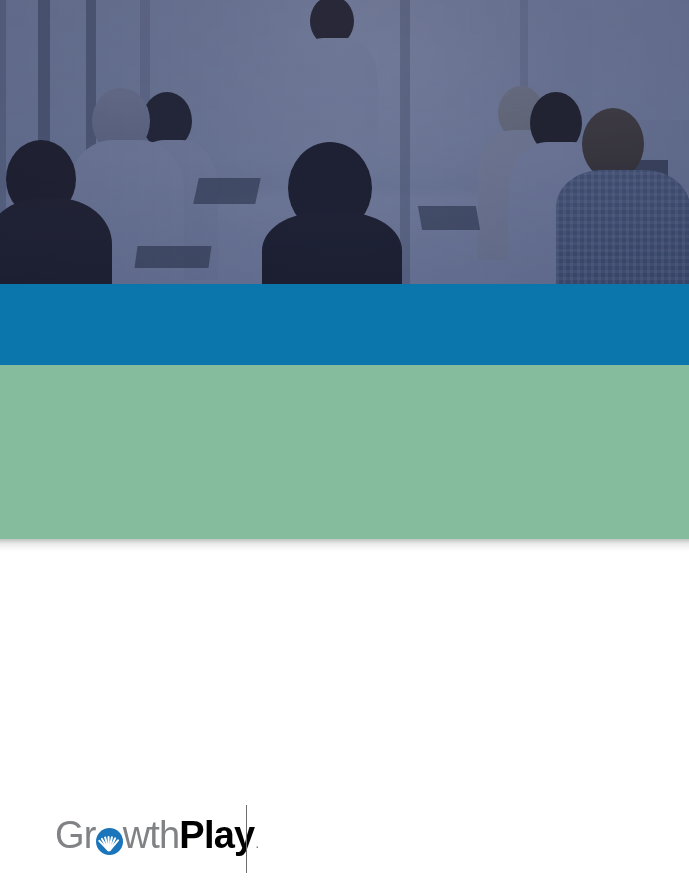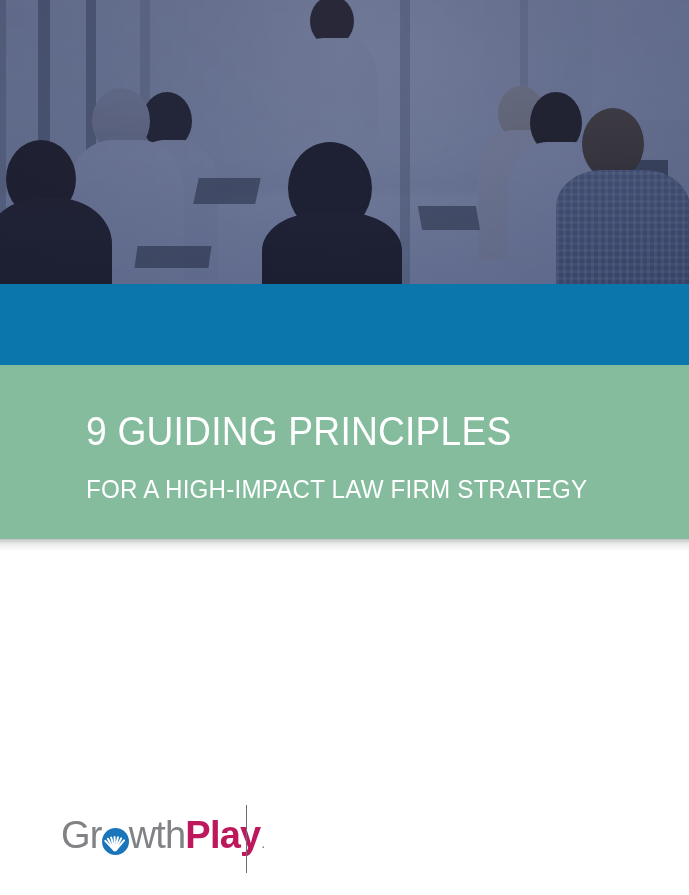--- a/index.html
+++ b/index.html
@@ -239,36 +239,36 @@
 
   
   .footer {
     position: absolute;
     left: 0; top: 795px;
     width: 689px;
     height: 100px;
   }
   .logo {
     position: absolute;
-    left: 61px; top: 20px;
+    left: 55px; top: 20px;
     display: flex;
     align-items: baseline;
     height: 44px;
   }
   .logo-text {
     font-family: "Liberation Sans", sans-serif;
     font-size: 38px;
     line-height: 40px;
     font-weight: 400;
     letter-spacing: -0.8px;
     white-space: nowrap;
   }
   .logo-growth-a { color: #808285; }
   .logo-growth-b { color: #808285; }
-  .logo-play { color: #be185d; font-weight: 700; }
+  .logo-play { color: #000000; font-weight: 700; }
   .logo-reg {
     color: #808285;
     font-size: 15px;
     margin-left: 1px;
   }
   .logo-mark {
     position: relative;
     display: inline-block;
     width: 27px;
     height: 27px;
@@ -352,24 +352,20 @@
     </div>
     <div class="hero-overlay"></div>
     <div class="hero-overlay2"></div>
   </div>
 
   <div class="band-blue"></div>
 
   <div class="band-green"></div>
   <div class="band-shadow"></div>
 
-  <div class="title-block">
-    <h1 class="doc-title">9 GUIDING PRINCIPLES</h1>
-    <h2 class="doc-subtitle">FOR A HIGH-IMPACT LAW FIRM STRATEGY</h2>
-  </div>
 
   <div class="footer">
 
     <div class="logo">
       <span class="logo-text logo-growth-a">Gr</span>
       <span class="logo-mark">
         <span class="ray" style="transform: translateX(-50%) rotate(-44deg)"></span>
         <span class="ray" style="transform: translateX(-50%) rotate(-30deg)"></span>
         <span class="ray" style="transform: translateX(-50%) rotate(-16deg)"></span>
         <span class="ray" style="transform: translateX(-50%) rotate(-2deg)"></span>

